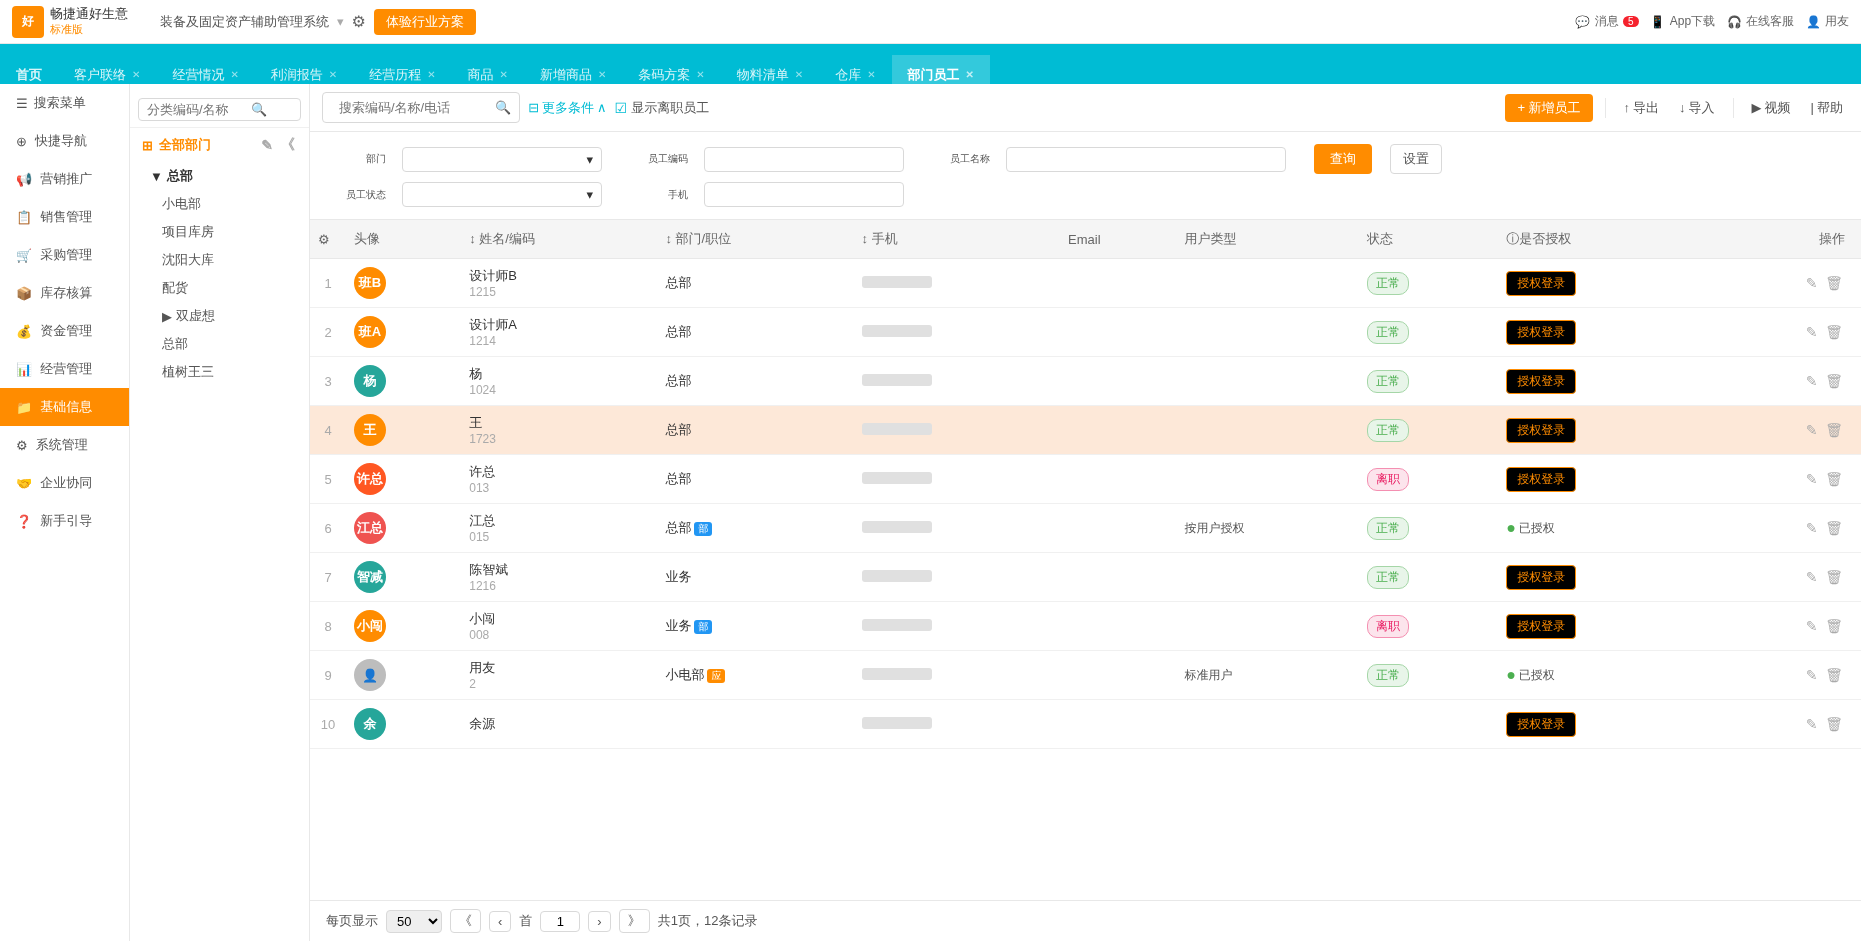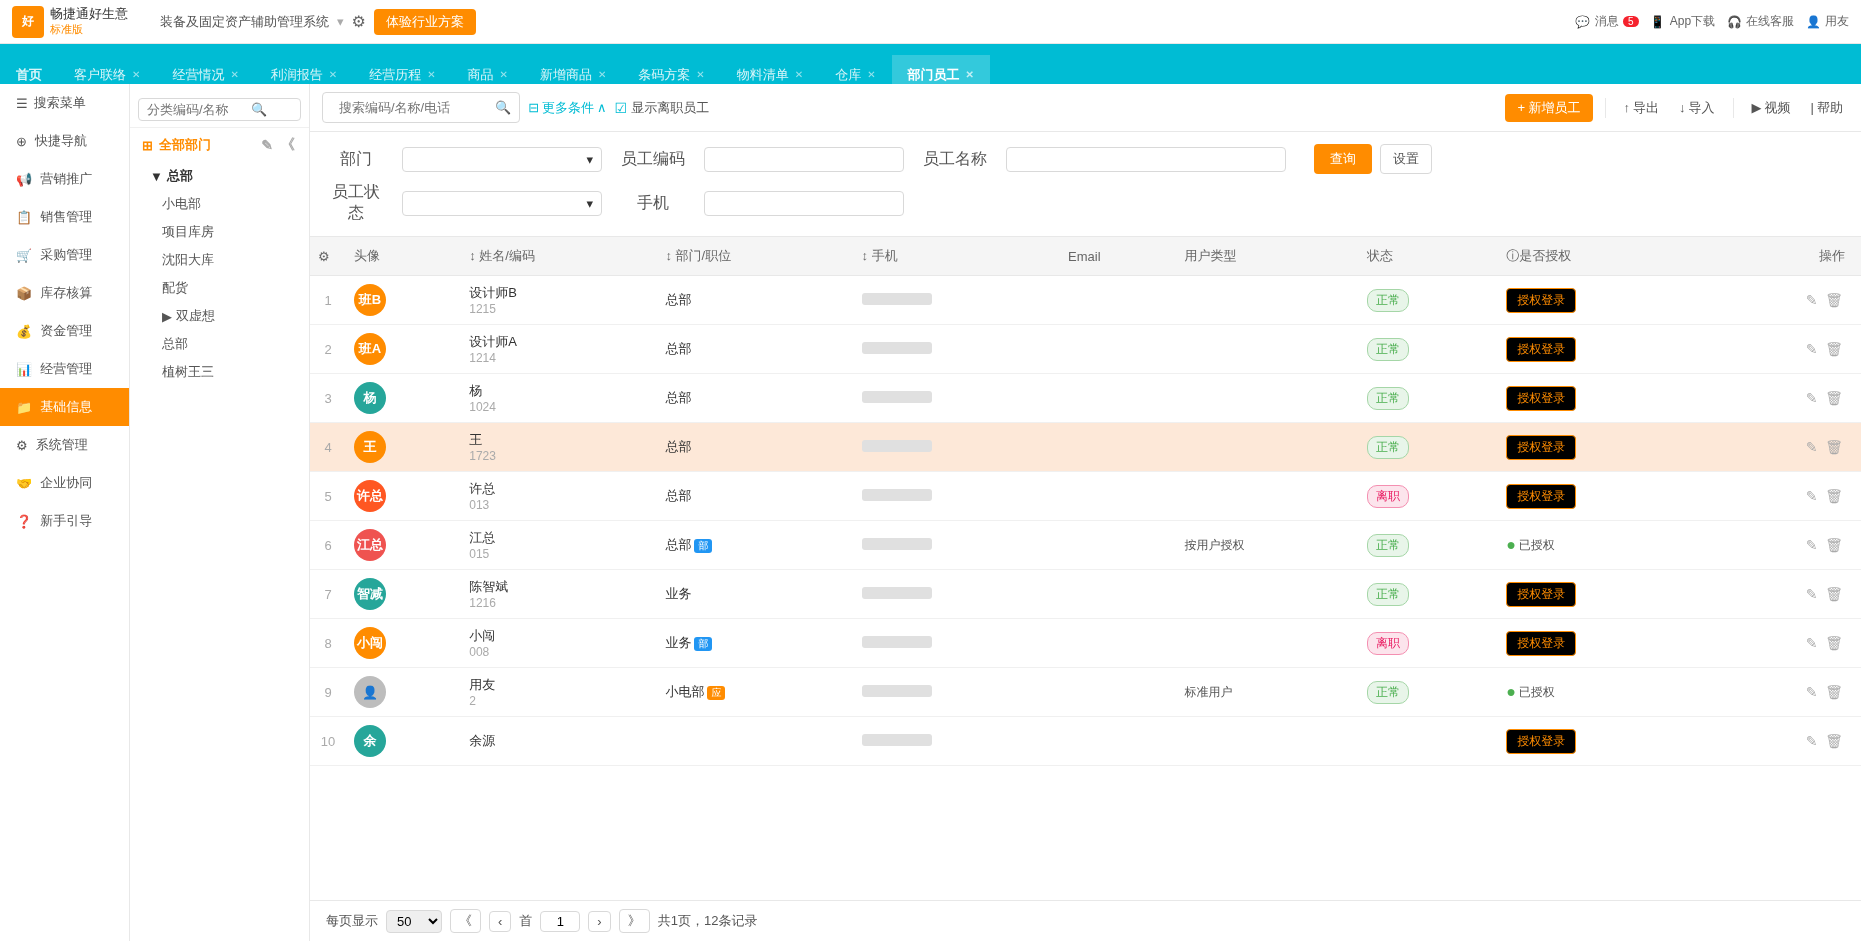--- a/index.html
+++ b/index.html
@@ -54,25 +54,25 @@
     .show-resigned { display: flex; align-items: center; gap: 4px; font-size: 13px; color: #555; cursor: pointer; }
     .checkbox-checked { color: #00bcd4; font-size: 14px; }
     .ml-auto { margin-left: auto; }
     .add-btn { background: #ff8c00; color: #fff; border: none; border-radius: 4px; padding: 5px 12px; font-size: 13px; cursor: pointer; display: flex; align-items: center; gap: 4px; }
     .icon-btn { color: #555; font-size: 13px; cursor: pointer; display: flex; align-items: center; gap: 3px; padding: 4px 6px; }
 
     
     .filter-form { padding: 12px 16px; border-bottom: 1px solid #e8e8e8; background: #fff; }
     .filter-row { display: flex; align-items: center; gap: 16px; margin-bottom: 8px; }
     .filter-row:last-child { margin-bottom: 0; }
-    .filter-label { width: 60px; text-align: center; font-size: 16px; color: #555; flex-shrink: 0; }
+    .filter-label { width: 60px; text-align: right; font-size: 10px; color: #555; flex-shrink: 0; }
     .filter-select { border: 1px solid #d9d9d9; border-radius: 4px; padding: 4px 8px; font-size: 13px; width: 200px; background: #fff; display: flex; align-items: center; justify-content: space-between; cursor: pointer; }
     .filter-input { border: 1px solid #d9d9d9; border-radius: 4px; padding: 4px 8px; font-size: 13px; width: 200px; outline: none; }
     .filter-input-wide { width: 280px; }
-    .filter-actions { display: flex; gap: 8px; }
+    .filter-actions { display: flex; gap: 18px; }
     .query-btn { background: #ff8c00; color: #fff; border: none; border-radius: 4px; padding: 5px 16px; font-size: 13px; cursor: pointer; }
     .set-btn { background: #fff; color: #555; border: 1px solid #d9d9d9; border-radius: 4px; padding: 5px 12px; font-size: 13px; cursor: pointer; }
 
     
     .table-wrap { flex: 1; overflow-y: auto; }
     table { width: 100%; border-collapse: collapse; font-size: 13px; }
     thead { background: #f5f5f5; position: sticky; top: 0; z-index: 2; }
     thead th { padding: 10px 8px; text-align: left; font-weight: normal; color: #666; border-bottom: 1px solid #e8e8e8; white-space: nowrap; }
     tbody tr { border-bottom: 1px solid #f0f0f0; }
     tbody tr.highlighted { background: #fde8d8; }

